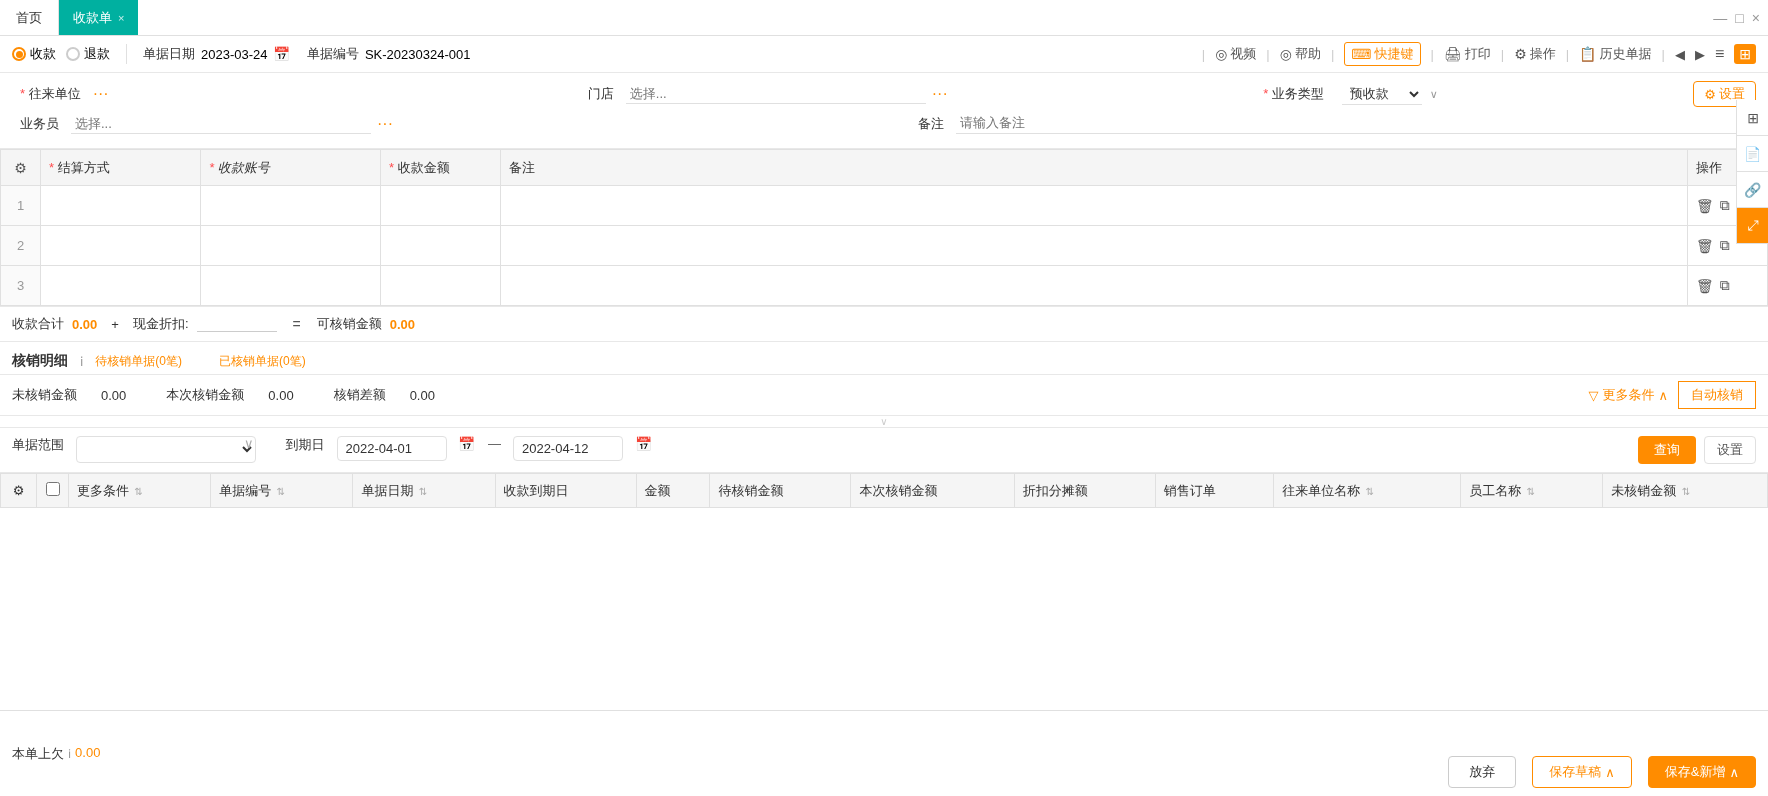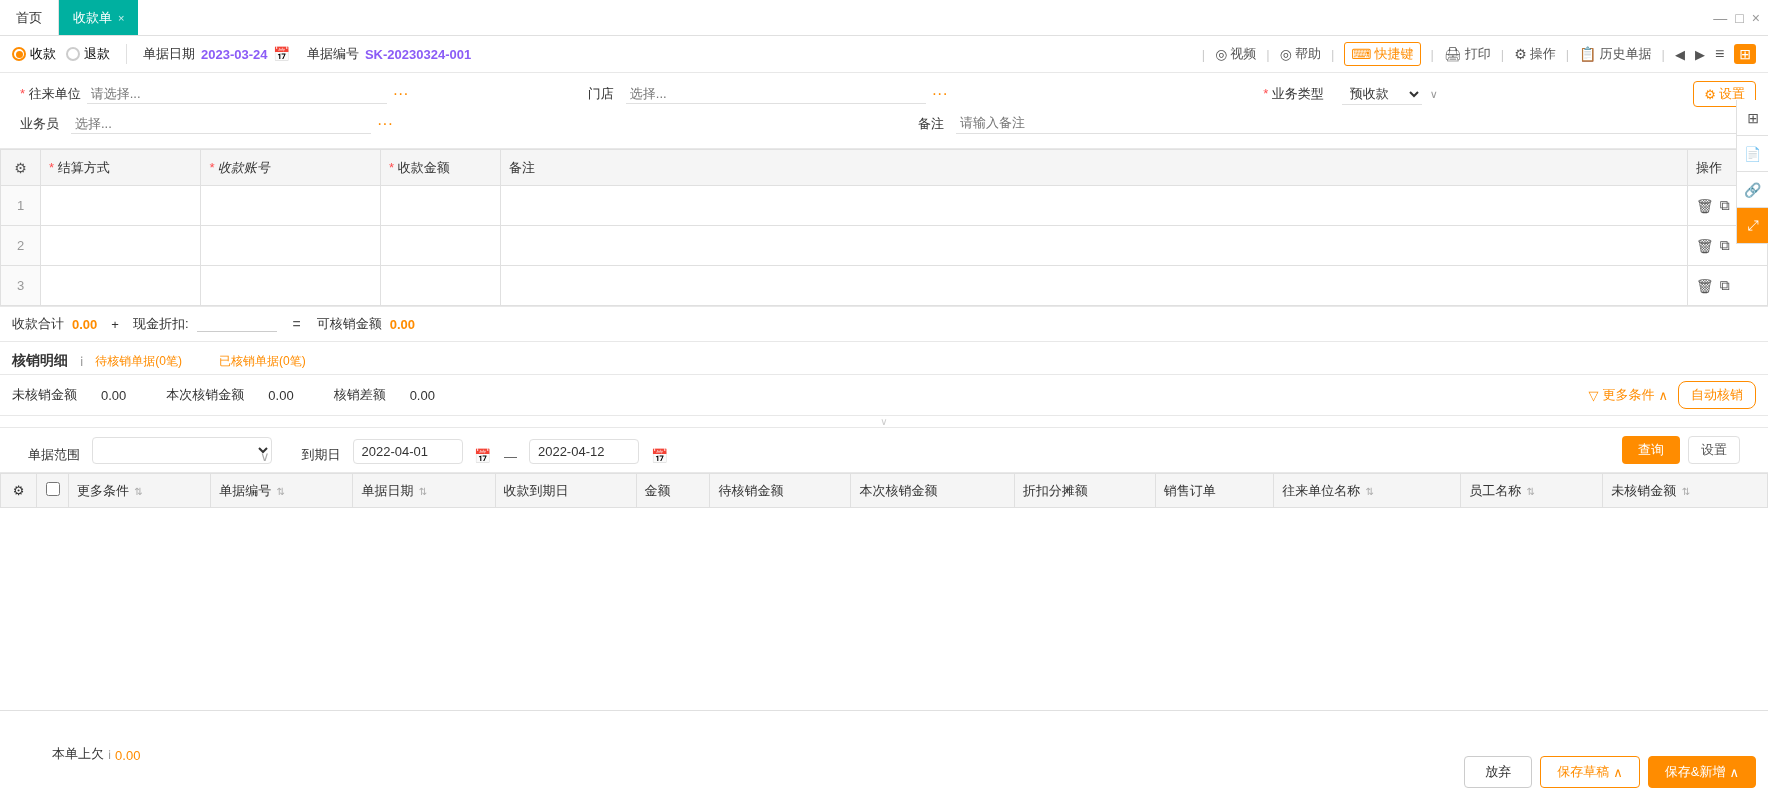--- a/index.html
+++ b/index.html
@@ -110,22 +110,22 @@
     .toolbar-field {
       display: flex;
       align-items: center;
       gap: 6px;
     }
     .toolbar-label {
       color: #333;
       white-space: nowrap;
     }
     .toolbar-value {
-      color: #8b5cf6;
-      font-weight: bold;
+      color: #000000;
+      font-weight: normal;
     }
     .toolbar-icon {
       color: #ff8c00;
       cursor: pointer;
       font-size: 14px;
     }
     .toolbar-actions {
       margin-left: auto;
       display: flex;
       align-items: center;
@@ -329,22 +329,22 @@
       align-items: center;
       padding: 6px 12px;
       gap: 20px;
       border-bottom: 1px solid #e8e8e8;
       background: #fff;
     }
     .stat-label { color: #333; }
     .stat-value { color: #333; margin-left: 4px; }
     .hexiao-filter-row {
       display: flex;
-      align-items: flex-end;
-      padding: 8px 28px;
+      align-items: flex-start;
+      padding: 8px 12px;
       gap: 12px;
       border-bottom: 1px solid #e8e8e8;
       background: #fff;
     }
     .filter-label { color: #333; white-space: nowrap; }
     .filter-select {
       border: 1px solid #e0e0e0;
       border-radius: 4px;
       padding: 4px 8px;
       outline: none;
@@ -378,21 +378,21 @@
       color: #ff8c00;
       cursor: pointer;
       font-size: 12px;
       border: none;
       background: none;
     }
     .auto-hexiao-btn {
       background: #fff;
       border: 1px solid #ff8c00;
       color: #ff8c00;
-      border-radius: 8px;
+      border-radius: 0;
       padding: 4px 12px;
       cursor: pointer;
       font-size: 13px;
     }
     .query-btn {
       background: #ff8c00;
       color: #fff;
       border: none;
       border-radius: 4px;
       padding: 4px 16px;
@@ -437,24 +437,24 @@
 
     
     .bottom-bar {
       display: flex;
       align-items: center;
       padding: 8px 12px;
       border-top: 1px solid #e0e0e0;
       background: #fff;
       gap: 8px;
     }
-    .bottom-info { color: #333; font-size: 13px; display: flex; align-items: flex-end; gap: 4px; margin-left: 40px; }
+    .bottom-info { color: #333; font-size: 13px; display: flex; align-items: flex-start; gap: 4px; }
     .bottom-info .info-icon { color: #999; font-size: 12px; cursor: pointer; }
     .bottom-info .value { color: #ff8c00; }
-    .bottom-actions { margin-left: auto; display: flex; gap: 8px; margin-top: 37px; }
+    .bottom-actions { margin-left: auto; display: flex; gap: 16px; margin-top: 37px; }
     .btn-abandon {
       background: #fff;
       border: 1px solid #ccc;
       color: #333;
       border-radius: 4px;
       padding: 6px 20px;
       cursor: pointer;
       font-size: 13px;
     }
     .btn-save-draft {
@@ -600,21 +600,20 @@
         <span style="cursor:pointer; color:#555; font-size:16px;">≡</span>
         <span style="cursor:pointer; background:#ff8c00; color:#fff; padding:2px 5px; border-radius:3px; font-size:14px;">⊞</span>
       </div>
     </div>
 
     <div class="form-area">
 
       <div class="form-row">
         <div class="form-field" style="flex:2.5;">
           <span class="field-label required">往来单位</span>
-          <input class="field-input" value="" style="max-width: 300px;" placeholder="请选择...">
           <span class="field-dots">···</span>
         </div>
         <div class="field-separator"></div>
         <div class="form-field" style="flex:3;">
           <span class="field-label">门店</span>
           <input class="field-input" value="" style="max-width: 300px; margin-left: 6px;" placeholder="选择...">
           <span class="field-dots">···</span>
         </div>
         <div class="field-separator"></div>
         <div class="form-field business-type-row" style="flex:2;">

